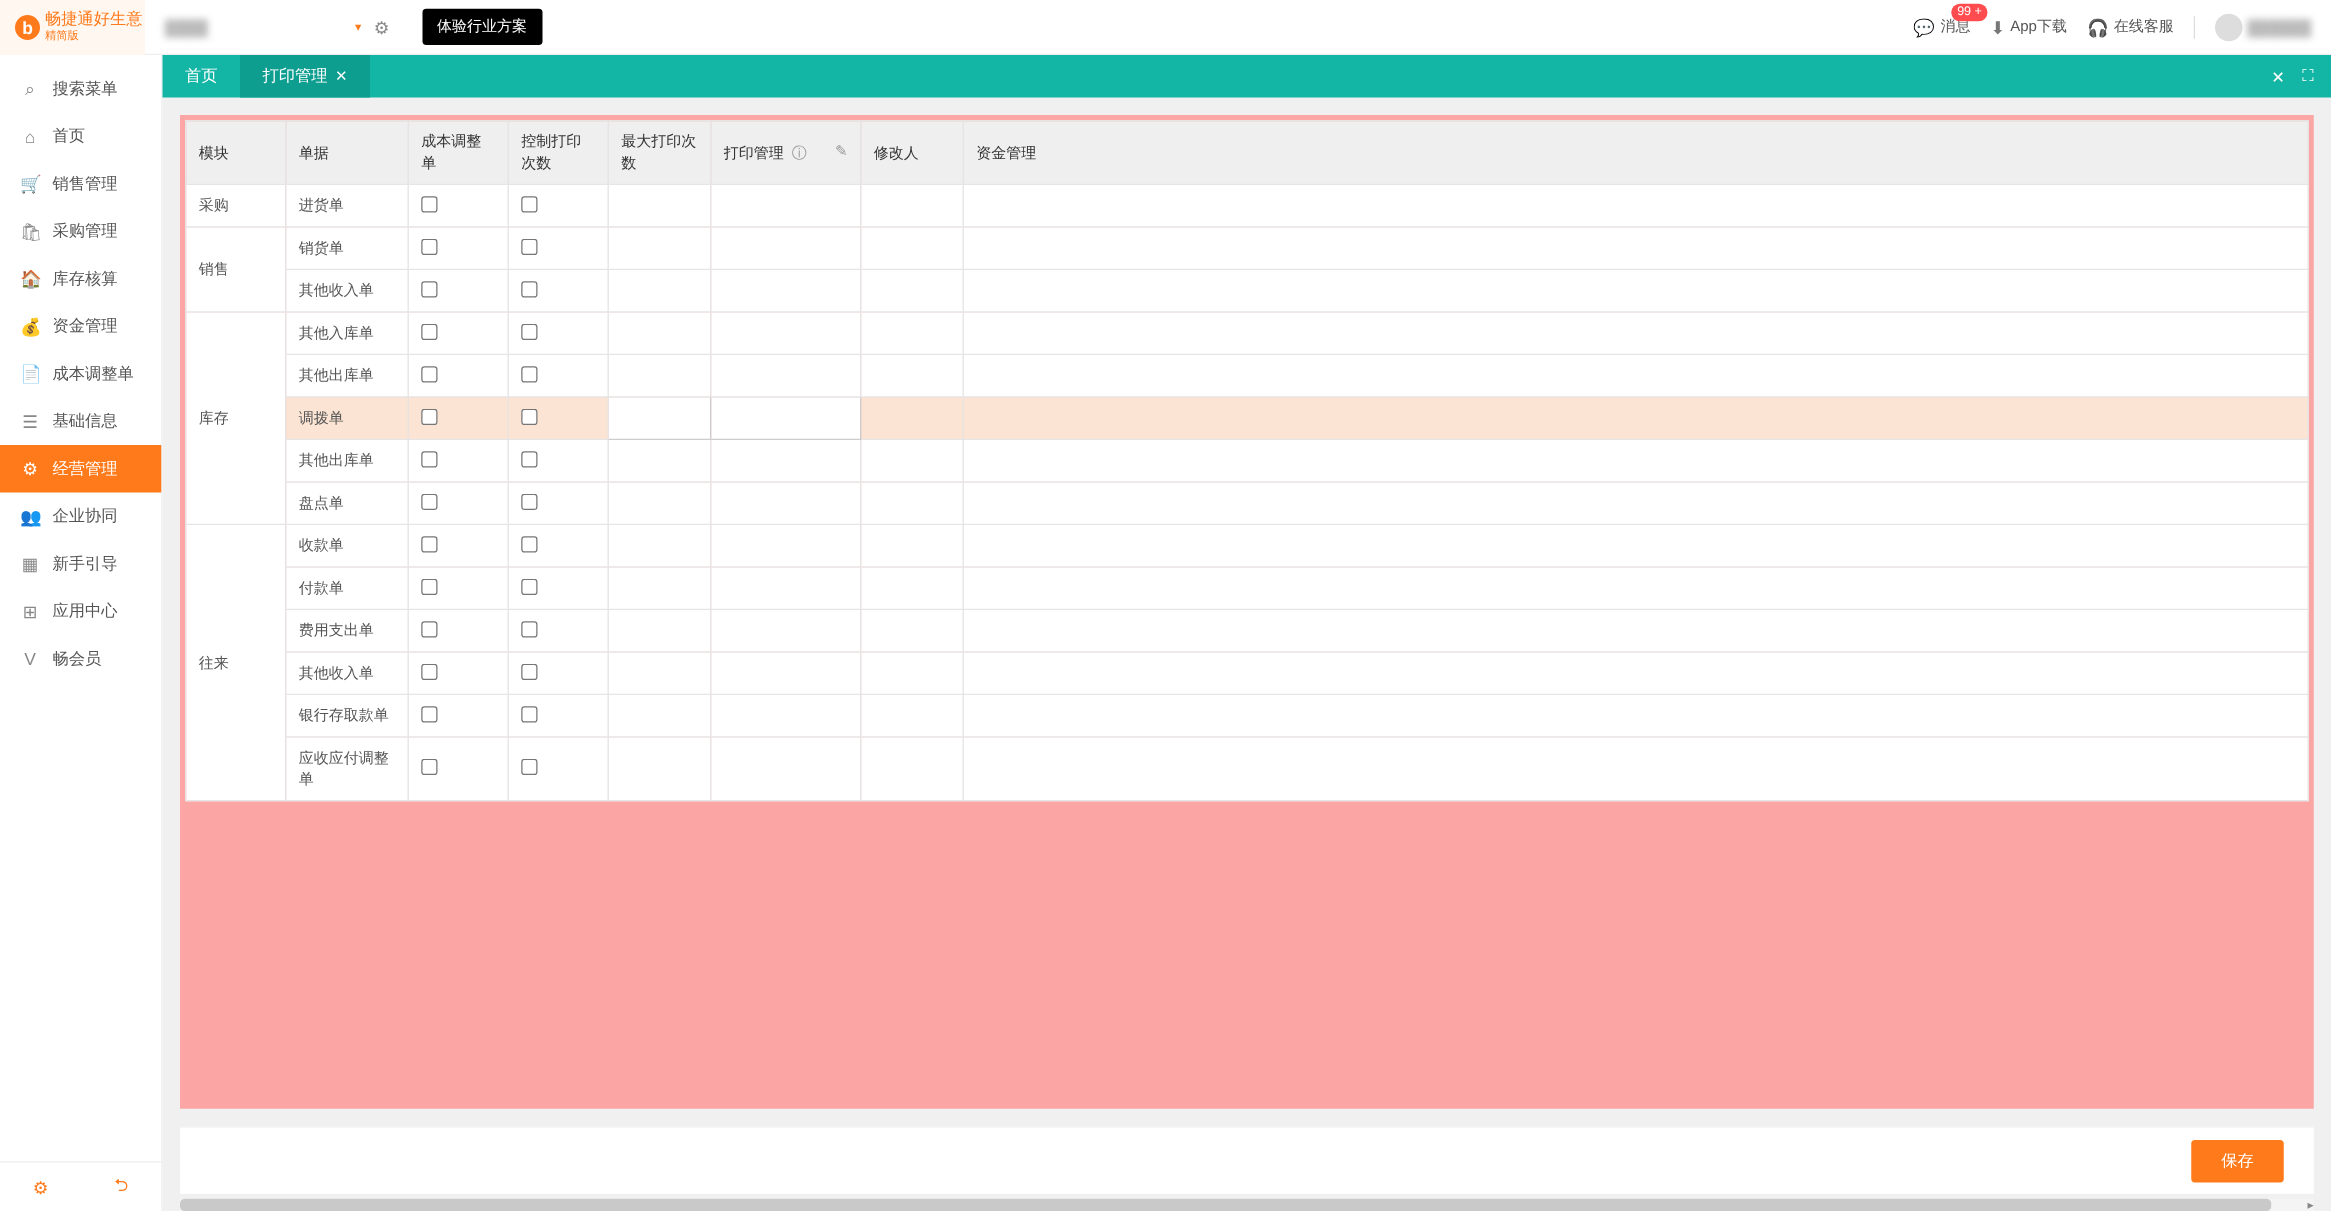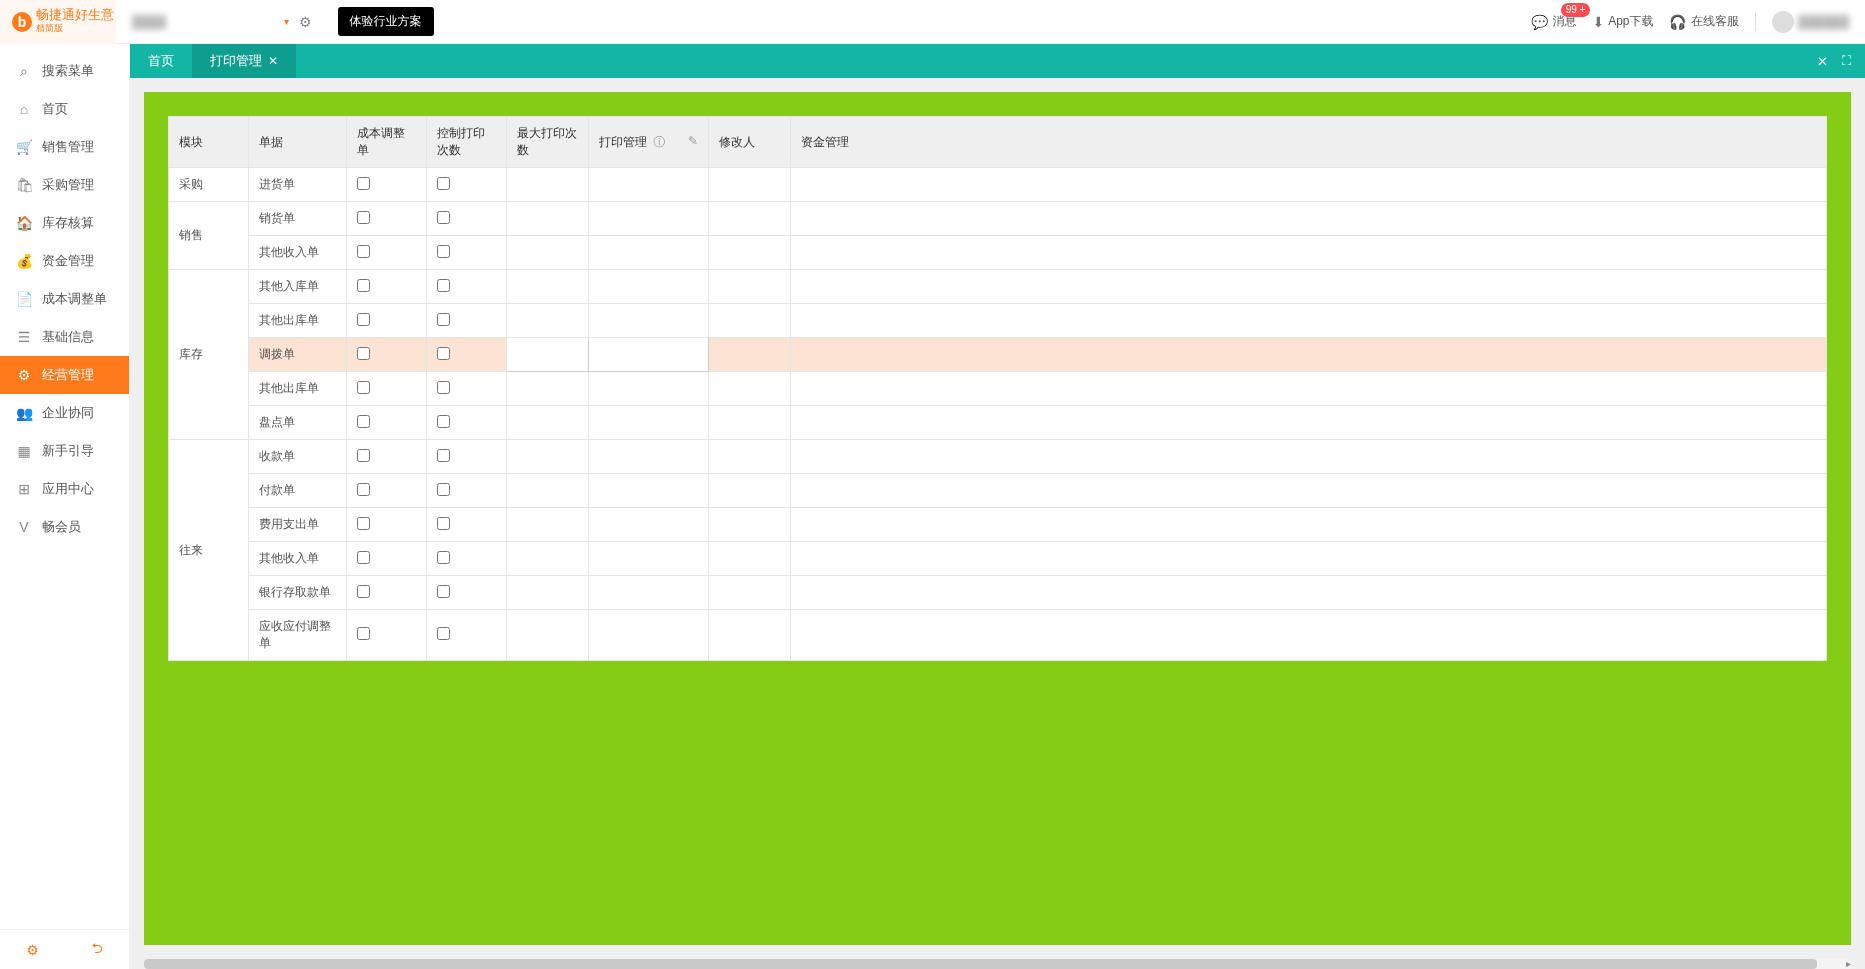--- a/index.html
+++ b/index.html
@@ -42,21 +42,21 @@
 
 
 .main { flex: 1; display: flex; flex-direction: column; background: #f0f0f0; min-width: 0; }
 .tabs { height: 34px; background: #13b5a5; display: flex; align-items: stretch; }
 .tab { padding: 0 18px; color: #fff; font-size: 13px; display: flex; align-items: center; gap: 6px; cursor: pointer; }
 .tab.active { background: #0e9e90; }
 .tab .close-x { font-size: 12px; }
 .tabs-right { margin-left: auto; display: flex; align-items: center; gap: 14px; padding-right: 14px; }
 .tabs-right .tr-ico { color: #fff; font-size: 13px; cursor: pointer; }
 
-.content { flex: 1; margin: 14px; background: #84cc16; padding: 24px; overflow: auto; }
+.content { flex: 1; margin: 14px; background: #fca5a5; padding: 4px; overflow: auto; }
 
 
 .tbl { width: 100%; border-collapse: collapse; table-layout: fixed; }
 .tbl th, .tbl td { border: 1px solid #e5e5e5; padding: 8px 10px; text-align: left; font-size: 12px; font-weight: normal; vertical-align: middle; }
 .tbl th { background: #efefef; color: #333; }
 .tbl td { background: #fff; color: #555; height: 32px; }
 .tbl tr.hl td { background: #fbe4d3; }
 .tbl tr.hl td.editable { background: #fff; border: 1px solid #ccc; }
 .tbl td.modcell { background: #fff; }
 .col-mod { width: 80px; }
@@ -358,20 +358,23 @@
                 <td><input type="checkbox" class="chk" style=""></td>
                 <td class=""></td>
                 <td class=""></td>
                 <td></td>
                 <td></td>
               </tr>
             </tbody>
         </table>
       </div>
 
+      <div class="footer">
+        <button class="save-btn">保存</button>
+      </div>
 
       <div class="scrollbar-stub">
         <div class="scrollbar-thumb"></div>
         <span class="scrollbar-arrow">▸</span>
       </div>
     </div>
   </div>
 </div>
 
 </body></html>

